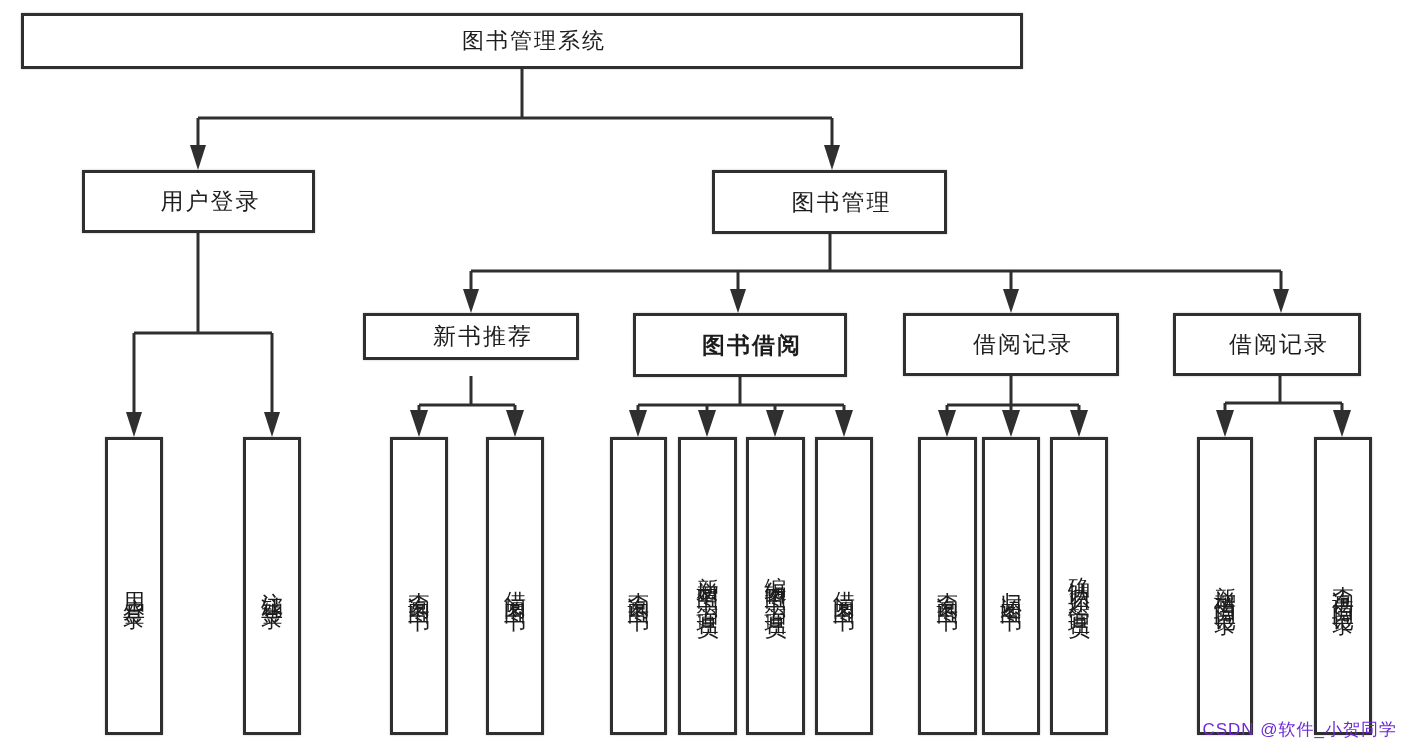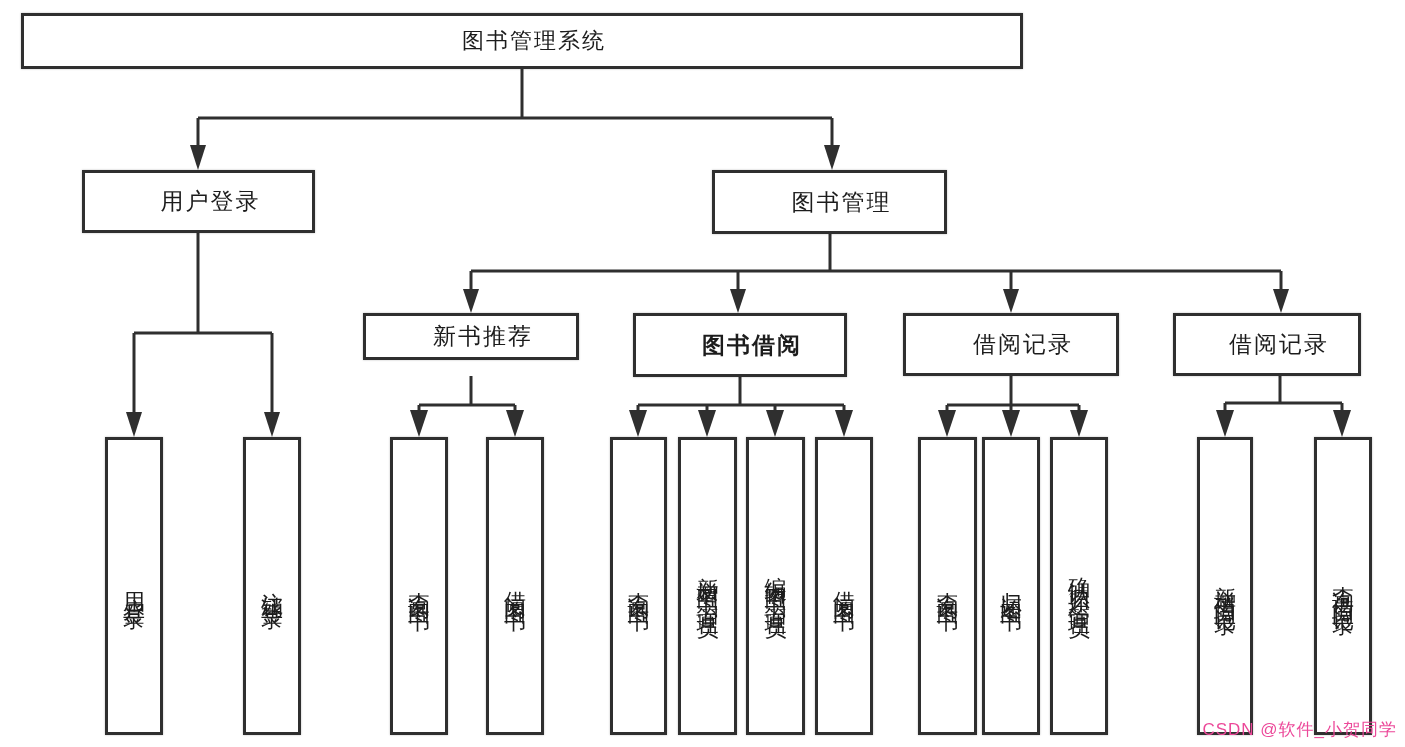--- a/index.html
+++ b/index.html
@@ -37,21 +37,21 @@
     font-size: 22px;
     letter-spacing: 6px;
     line-height: 1;
     white-space: nowrap;
   }
   .watermark {
     position: absolute;
     right: 8px;
     bottom: 6px;
     font-size: 17px;
-    color: #ec4899;
+    color: #6d28d9;
     letter-spacing: 1px;
     z-index: 2;
     white-space: nowrap;
     margin-left: 21px;
   }
   .wire { stroke: #2f2f2f; stroke-width: 3; fill: none; }
   .head { fill: #2f2f2f; stroke: none; }
 </style>
 </head>
 <body>

